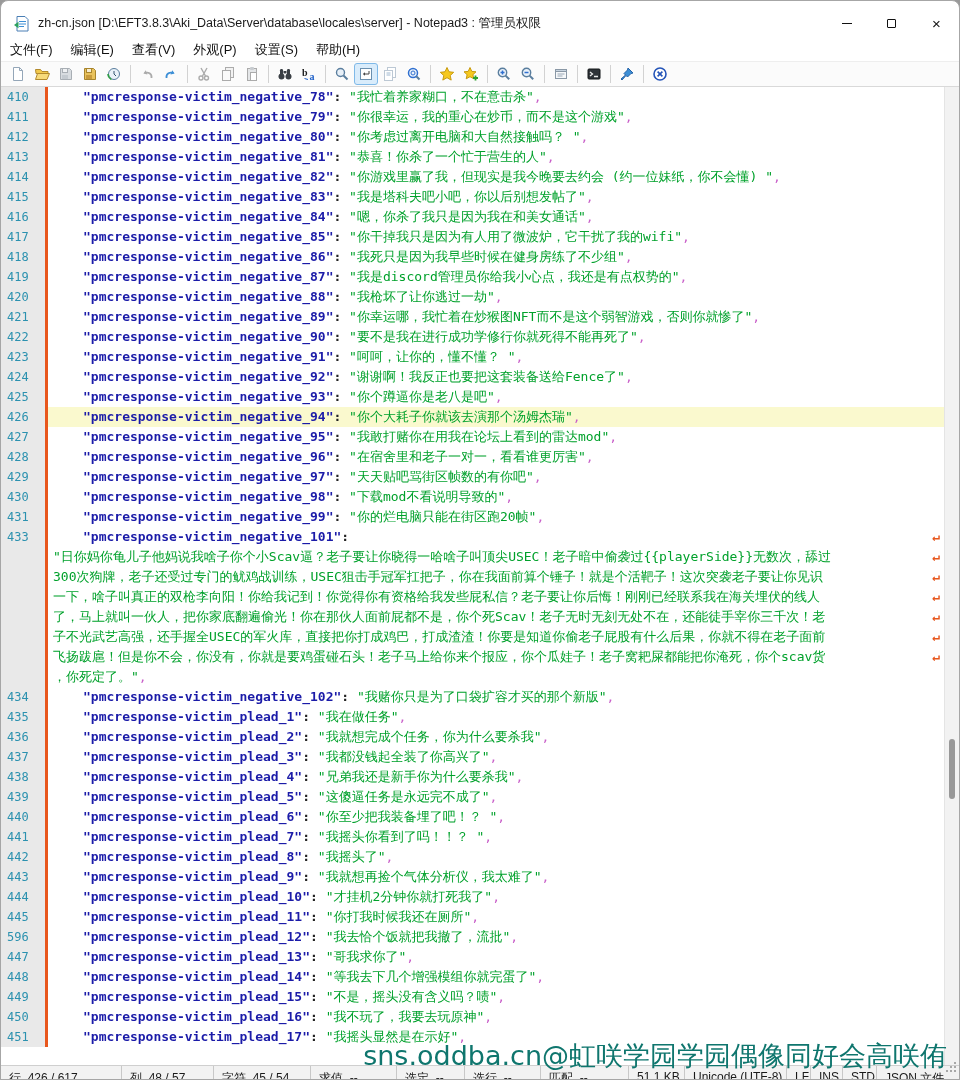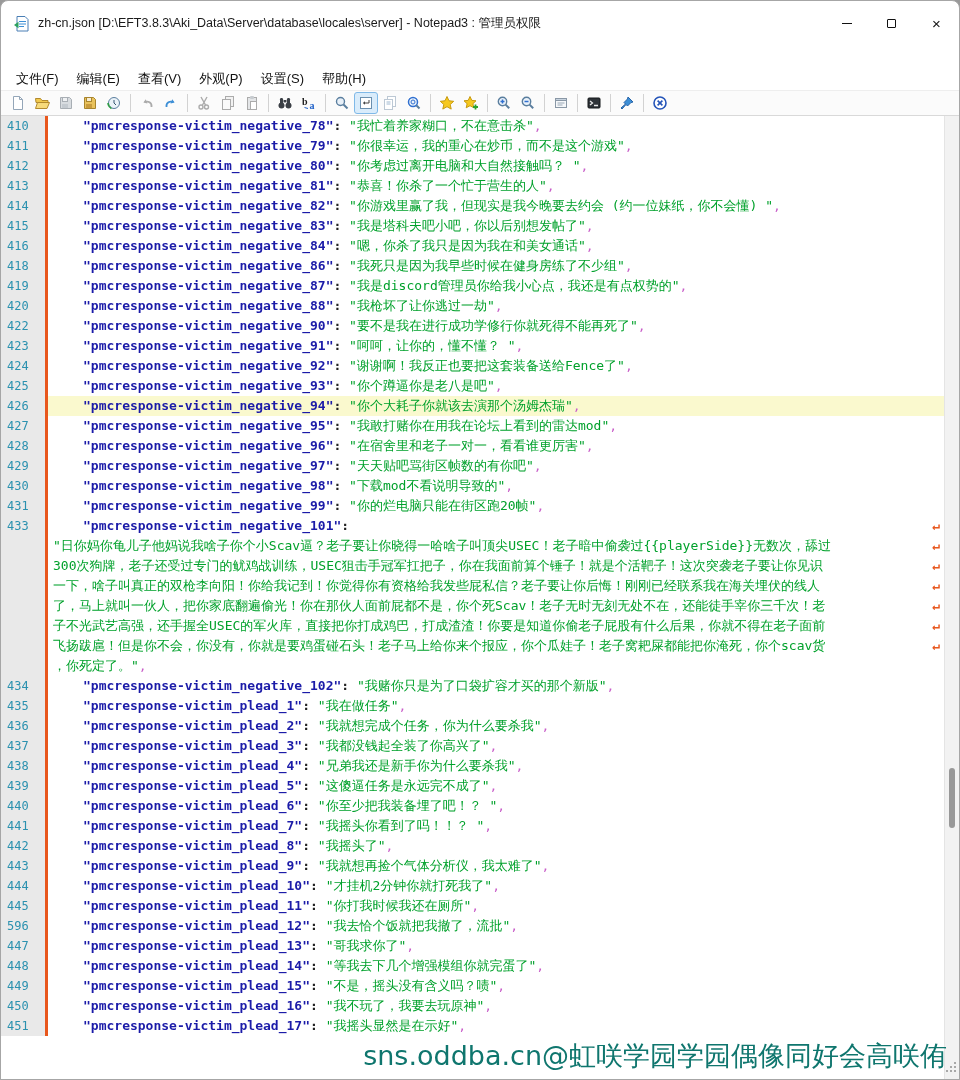--- a/index.html
+++ b/index.html
@@ -11,21 +11,21 @@
   
   .titlebar { height:30px; display:flex; align-items:center; background:#fff;margin-top:7px; }
   .titlebar .appicon { margin:0 8px 0 12px; display:flex; }
   .titlebar .ttext { font-size:12.5px; color:#1a1a1a; white-space:nowrap; flex:1; overflow:hidden; }
   .wc { width:45px; height:30px; display:flex; align-items:center; justify-content:center; color:#111; }
   .wc-min i { display:block; width:10px; height:1px; background:#111; }
   .wc-max i { display:block; width:9px; height:9px; border:1px solid #111; border-radius:1px; }
   .wc-close { font-size:15px; }
 
   
-  .menubar { height:23px; display:flex; align-items:center; background:#fff; padding-left:6px;margin-top:29px; }
+  .menubar { height:23px; display:flex; align-items:center; background:#fff; padding-left:0; }
   .menu-item { font-size:13px; color:#111; padding:2px 9px; white-space:nowrap; }
 
   
   .toolbar { height:26px; display:flex; align-items:center; background:#fbfbfb;
              border-top:1px solid #eee; border-bottom:1px solid #d9d9d9; padding-left:5px; }
   .tbtn { width:24px; height:22px; display:flex; align-items:center; justify-content:center; border:1px solid transparent; }
   .tbtn.active { background:#d9ecfb; border:1px solid #7fb9e8; border-radius:3px; }
   .tsep { width:1px; height:18px; background:#d2d2d2; margin:0 4px; }
 
   
@@ -294,33 +294,43 @@
           <span class="ln">415</span>
           <span class="chg"></span>
           <span class="code ind"><span class="k">"pmcresponse-victim_negative_83"</span><span class="p">: </span><span class="s">"我是塔科夫吧小吧，你以后别想发帖了"</span><span class="c">,</span></span>
         </div>
         <div class="row">
           <span class="ln">416</span>
           <span class="chg"></span>
           <span class="code ind"><span class="k">"pmcresponse-victim_negative_84"</span><span class="p">: </span><span class="s">"嗯，你杀了我只是因为我在和美女通话"</span><span class="c">,</span></span>
         </div>
         <div class="row">
+          <span class="ln">417</span>
+          <span class="chg"></span>
+          <span class="code ind"><span class="k">"pmcresponse-victim_negative_85"</span><span class="p">: </span><span class="s">"你干掉我只是因为有人用了微波炉，它干扰了我的wifi"</span><span class="c">,</span></span>
+        </div>
+        <div class="row">
           <span class="ln">418</span>
           <span class="chg"></span>
           <span class="code ind"><span class="k">"pmcresponse-victim_negative_86"</span><span class="p">: </span><span class="s">"我死只是因为我早些时候在健身房练了不少组"</span><span class="c">,</span></span>
         </div>
         <div class="row">
           <span class="ln">419</span>
           <span class="chg"></span>
           <span class="code ind"><span class="k">"pmcresponse-victim_negative_87"</span><span class="p">: </span><span class="s">"我是discord管理员你给我小心点，我还是有点权势的"</span><span class="c">,</span></span>
         </div>
         <div class="row">
           <span class="ln">420</span>
           <span class="chg"></span>
           <span class="code ind"><span class="k">"pmcresponse-victim_negative_88"</span><span class="p">: </span><span class="s">"我枪坏了让你逃过一劫"</span><span class="c">,</span></span>
+        </div>
+        <div class="row">
+          <span class="ln">421</span>
+          <span class="chg"></span>
+          <span class="code ind"><span class="k">"pmcresponse-victim_negative_89"</span><span class="p">: </span><span class="s">"你幸运哪，我忙着在炒猴图NFT而不是这个弱智游戏，否则你就惨了"</span><span class="c">,</span></span>
         </div>
         <div class="row">
           <span class="ln">422</span>
           <span class="chg"></span>
           <span class="code ind"><span class="k">"pmcresponse-victim_negative_90"</span><span class="p">: </span><span class="s">"要不是我在进行成功学修行你就死得不能再死了"</span><span class="c">,</span></span>
         </div>
         <div class="row">
           <span class="ln">423</span>
           <span class="chg"></span>
           <span class="code ind"><span class="k">"pmcresponse-victim_negative_91"</span><span class="p">: </span><span class="s">"呵呵，让你的，懂不懂？ "</span><span class="c">,</span></span>

